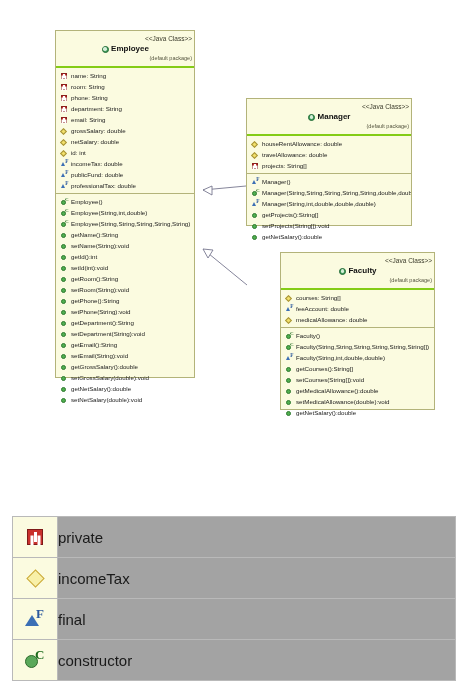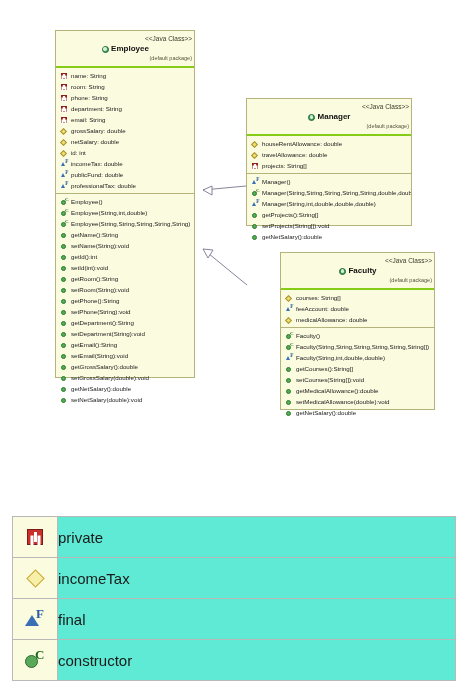--- a/index.html
+++ b/index.html
@@ -214,21 +214,21 @@
     width: 44px;
     height: 40px;
     background: #fbfbe0;
     text-align: center;
     vertical-align: middle;
   }
   .legend-label-cell {
     padding-left: 9px;
     font-size: 15px;
     color: #1a1a1a;
-    background: #5eead4;
+    background: #a3a3a3;
     vertical-align: middle;
   }
 
   .lic {
     display: inline-block;
     width: 22px;
     height: 22px;
     position: relative;
     vertical-align: middle;
   }

